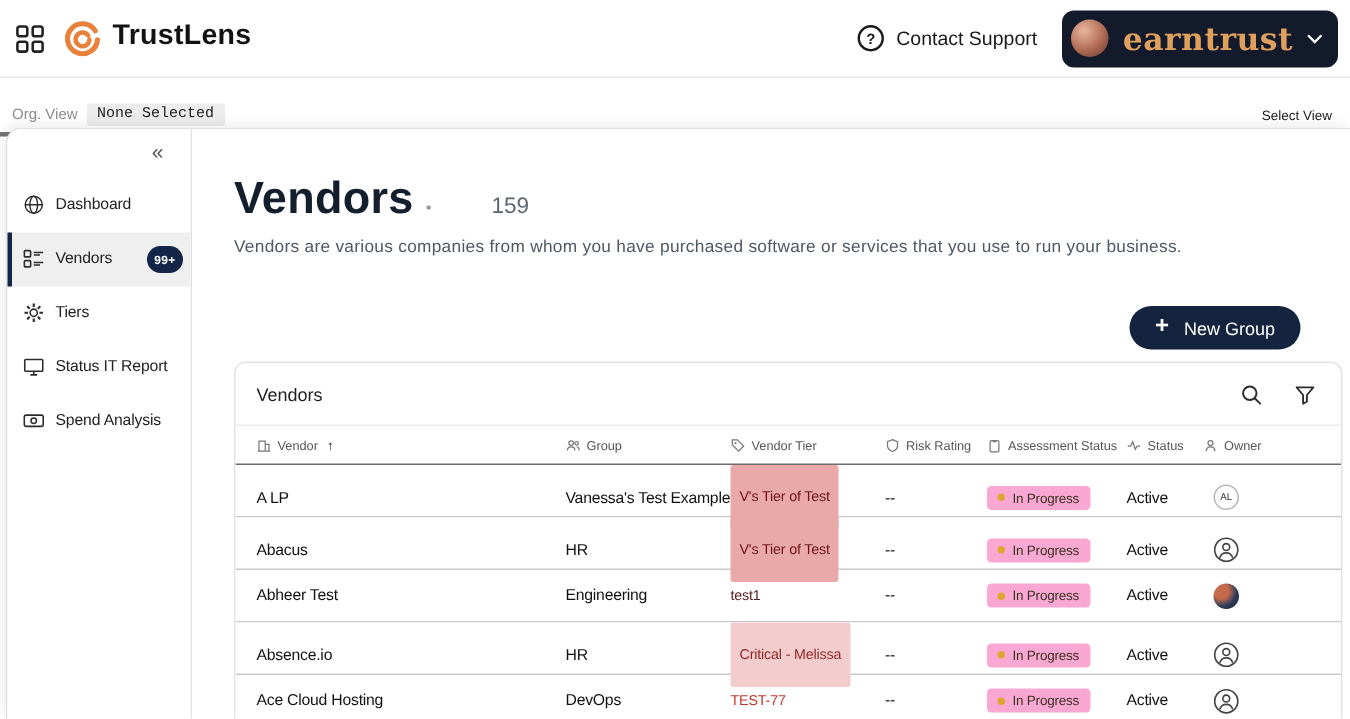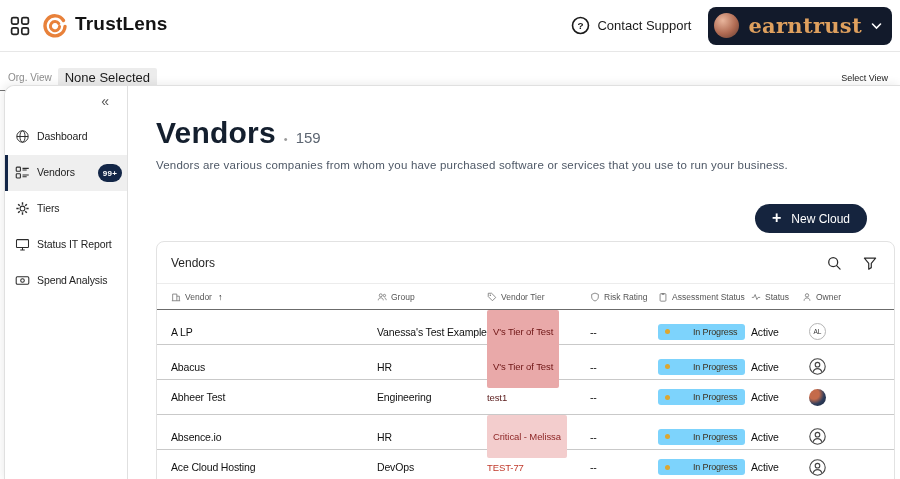--- a/index.html
+++ b/index.html
@@ -12,41 +12,41 @@
   .grid-btn { cursor:pointer; margin-right:12px; }
   .brand { display:flex; align-items:flex-start; gap:7px; }
   .app-title { font-size:19px; font-weight:bold; color:#131313; letter-spacing:0.2px; }
   .topbar-right { margin-left:auto; display:flex; align-items:center; gap:17px; }
   .support { display:flex; align-items:center; gap:7px; font-size:13px; color:#1a1a1a; cursor:pointer; }
   .account-chip { height:38px; background:#121a2b; border-radius:8px; display:flex; align-items:center; gap:9px; padding:0 10px 0 6px; cursor:pointer; }
   .chip-avatar { width:25px; height:25px; border-radius:50%; background:radial-gradient(circle at 35% 30%, #e8b59c, #b06a52 55%, #5f3a30); }
   .chip-name { font-family:"DejaVu Serif",serif; font-weight:bold; font-size:21px; color:#dfa05e; letter-spacing:0.3px; }
 
   
-  .orgbar { position:absolute; top:53px; left:0; width:100%; height:38px; border-bottom:1px solid #737373; display:flex; align-items:center; padding:12px 12px 0 8px; background:#fff; }
+  .orgbar { position:absolute; top:53px; left:0; width:100%; height:38px; border-bottom:3px solid #737373; display:flex; align-items:center; padding:12px 12px 0 8px; background:#fff; }
   .org-label { font-size:10px; color:#8c8c8c; }
-  .org-value { font-size:13px; color:#1c1c1c; background:#ececec; padding:2px 7px; margin-left:6px; border-radius:2px; cursor:pointer; }
+  .org-value { font-size:10px; color:#1c1c1c; background:#ececec; padding:2px 7px; margin-left:6px; border-radius:2px; cursor:pointer;font-family:Liberation Mono, monospace; }
   .org-action { margin-left:auto; font-size:9px; color:#1c1c1c; cursor:pointer; }
 
   
   .panel { position:absolute; top:85px; left:4px; right:0; bottom:-2px; background:#fff; border:1px solid #e0e0e0; border-right:none; border-bottom:none; border-radius:10px 0 0 0; box-shadow:-2px -2px 8px rgba(0,0,0,0.07); display:flex; }
 
   .sidebar { width:123px; flex:none; border-right:1px solid #e0e0e0; padding-top:8px; border-radius:10px 0 0 0; background:#fff; }
   .collapse { text-align:right; padding-right:18px; font-size:14px; color:#555; cursor:pointer; line-height:14px; }
   .nav { margin-top:11px; }
   .nav-item { position:relative; display:flex; align-items:flex-start; gap:7px; padding:11px 4px 11px 10px; font-size:10.5px; color:#232323; cursor:pointer; line-height:13px; letter-spacing:-0.1px; }
   .nav-item svg { flex:none; margin-top:-1px; }
   .nav-item.active { background:#efefef; border-left:3px solid #132647; padding-left:7px; }
   .nav-badge { position:absolute; right:5px; top:50%; transform:translateY(-50%); background:#132647; color:#fff; font-size:8px; padding:2.5px 5px; border-radius:9px; font-weight:bold; letter-spacing:0.2px; }
 
   .content { flex:1; position:relative; padding:30px 0 0 28px; }
   .page-head { display:flex; align-items:baseline; gap:8px; }
   .page-title { font-size:30px; font-weight:bold; color:#141f2e; letter-spacing:0.2px; line-height:34px; }
   .page-count-sep { color:#9a9a9a; font-size:11px; }
-  .page-count { color:#5d6672; font-size:15px; }
+  .page-count { color:#5d6672; font-size:15px;margin-left:32px; }
   .page-sub { margin-top:9px; font-size:11.5px; color:#4e5866; letter-spacing:0.2px; }
   .new-vendor { position:absolute; top:118px; right:33px; height:29px; background:#15243e; color:#fff; border:none; border-radius:15px; padding:0 17px; font-size:12px; display:flex; align-items:center; gap:10px; cursor:pointer; font-family:inherit; }
   .plus { font-size:16px; font-weight:bold; line-height:1; margin-top:-1px; }
 
   
   .card { position:absolute; top:155px; left:28px; right:5px; bottom:-6px; border:1px solid #e2e2e2; border-radius:8px; background:#fff; overflow:hidden; }
   .card-head { display:flex; align-items:center; padding:13px 16px 12px 14px; }
   .card-title { font-size:12px; color:#1f1f1f; }
   .card-icons { margin-left:auto; display:flex; gap:20px; }
   .icon-btn { cursor:pointer; }
@@ -57,21 +57,21 @@
 
   .trow { display:grid; grid-template-columns:206px 110px 103px 68px 93px 51px 1fr; align-items:center; height:35px; border-bottom:1px solid #c9c9c9; padding-left:14px; font-size:10.5px; color:#111; letter-spacing:-0.15px; cursor:pointer; background:#fff; }
   .cell { white-space:nowrap; }
 
   .tier { font-size:9.5px; padding:16px 6px; border-radius:2px; display:inline-block; letter-spacing:-0.1px; }
   .tier-badge { background:#e9a9a9; color:#6d1414; }
   .tier-light { background:#f3cdcd; color:#8f2727; }
   .tier-text  { color:#c0392b; padding:2px 0; }
   .tier-plain { color:#5d2020; padding:2px 0; }
 
-  .assess { display:inline-flex; align-items:center; gap:23px; background:#7dd3fc; border-radius:3px; padding:3px 8px 3px 7px; font-size:9px; color:#3c3220; }
+  .assess { display:inline-flex; align-items:center; gap:5px; background:#f9a8d4; border-radius:3px; padding:3px 8px 3px 7px; font-size:9px; color:#3c3220; }
   .assess .dot { width:5px; height:5px; border-radius:50%; background:#dda62f; flex:none; }
 
   .owner-cell { display:flex; padding-left:7px; }
   .avatar { width:17px; height:17px; border-radius:50%; display:none; align-items:center; justify-content:center; }
   .av-initials { border:1px solid #b5b5b5; font-size:6.5px; color:#333; background:#fff; letter-spacing:0; }
   .av-photo { background:radial-gradient(circle at 30% 30%, #c46a4a 0 30%, #2e3d5c 60%, #1a2233); }
 </style>
 </head>
 <body>
 
@@ -193,21 +193,21 @@
   <div class="content">
     <div class="page-head">
       <span class="page-title">Vendors</span>
       <span class="page-count-sep">•</span>
       <span class="page-count">159</span>
     </div>
     <div class="page-sub">Vendors are various companies from whom you have purchased software or services that you use to run your business.</div>
 
     <button class="new-vendor">
       <span class="plus">+</span>
-      <span>New Cloud</span>
+      <span>New Group</span>
     </button>
 
     <div class="card">
       <div class="card-head">
         <span class="card-title">Vendors</span>
         <div class="card-icons">
           <span class="icon-btn">
             <svg width="16" height="16" viewBox="0 0 20 20">
                 <circle cx="9" cy="9" r="5.6" fill="none" stroke="#2c2c2c" stroke-width="1.6"></circle>
                 <path d="M13.3 13.3L17.6 17.6" stroke="#2c2c2c" stroke-width="1.6" stroke-linecap="round"></path>

